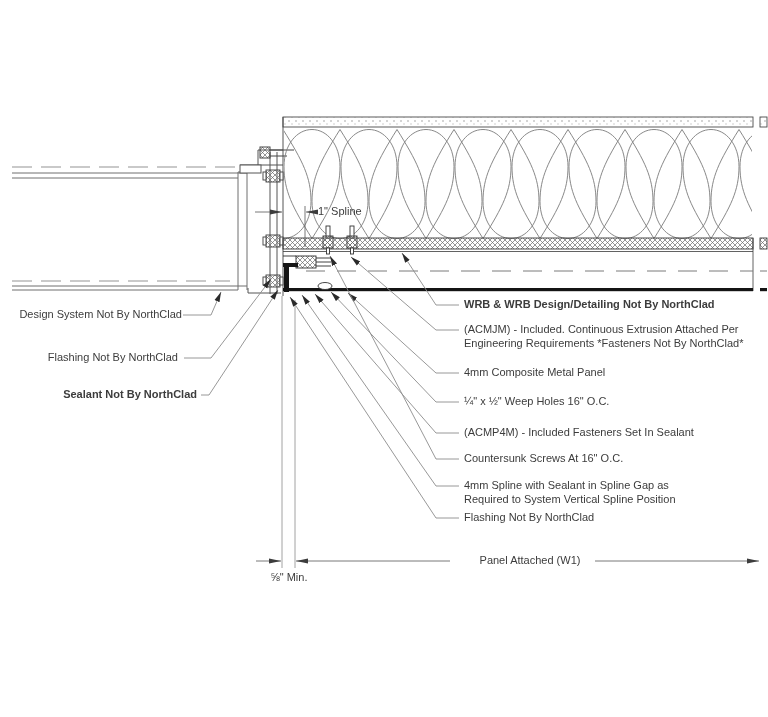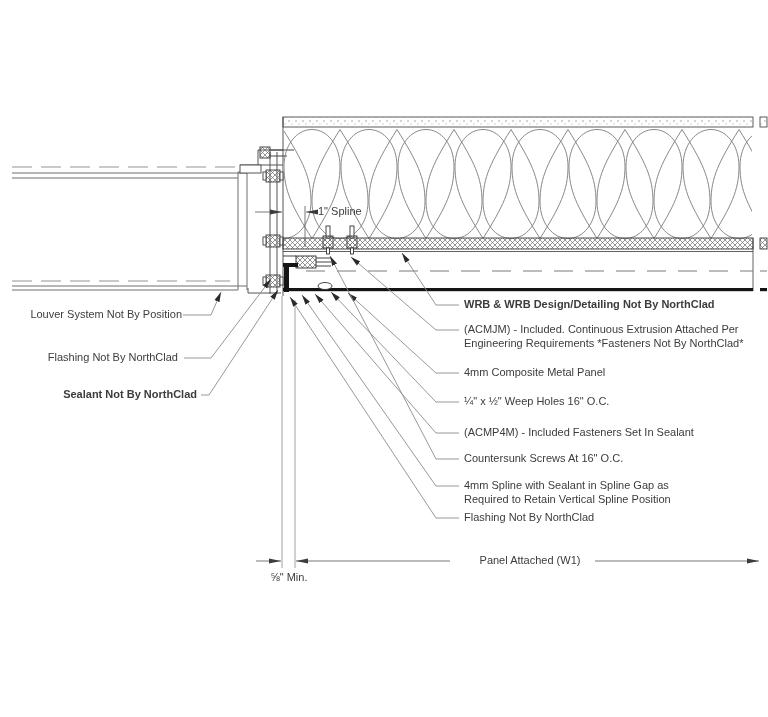--- a/index.html
+++ b/index.html
@@ -169,30 +169,30 @@
     <polyline points="459,330 436,330 351,257" marker-end="url(#mLdr)"></polyline>
     <polyline points="459,373 436,373 348,293" marker-end="url(#mLdr)"></polyline>
     <polyline points="459,402 436,402 331,292" marker-end="url(#mLdr)"></polyline>
     <polyline points="459,433 436,433 315,294" marker-end="url(#mLdr)"></polyline>
     <polyline points="459,459 436,459 330,256" marker-end="url(#mLdr)"></polyline>
     <polyline points="459,486 436,486 302,295" marker-end="url(#mLdr)"></polyline>
     <polyline points="459,518 436,518 290,297" marker-end="url(#mLdr)"></polyline>
   </g>
 </svg>
 
-<div class="lbl lbl-r" style="left:12px;top:308px;width:170px;">Louver System Not By Position</div>
+<div class="lbl lbl-r" style="left:12px;top:308px;width:170px;">Design System Not By NorthClad</div>
 <div class="lbl lbl-r" style="left:12px;top:351px;width:166px;">Flashing Not By NorthClad</div>
 <div class="lbl lbl-r" style="left:12px;top:388px;width:185px;font-weight:bold;">Sealant Not By NorthClad</div>
 
 <div class="lbl" style="left:464px;top:298px;font-weight:bold;">WRB &amp; WRB Design/Detailing Not By NorthClad</div>
 <div class="lbl wrap" style="left:464px;top:323px;width:296px;">(ACMJM) - Included. Continuous Extrusion Attached Per Engineering Requirements *Fasteners Not By NorthClad*</div>
 <div class="lbl" style="left:464px;top:366px;">4mm Composite Metal Panel</div>
 <div class="lbl" style="left:464px;top:395px;">¼" x ½" Weep Holes 16" O.C.</div>
 <div class="lbl" style="left:464px;top:426px;">(ACMP4M) - Included Fasteners Set In Sealant</div>
 <div class="lbl" style="left:464px;top:452px;">Countersunk Screws At 16" O.C.</div>
-<div class="lbl wrap" style="left:464px;top:479px;width:220px;">4mm Spline with Sealant in Spline Gap as Required to Retain Vertical Spline Position</div>
+<div class="lbl wrap" style="left:464px;top:479px;width:220px;">4mm Spline with Sealant in Spline Gap as Required to System Vertical Spline Position</div>
 <div class="lbl" style="left:464px;top:511px;">Flashing Not By NorthClad</div>
 
 <div class="lbl" style="left:318px;top:205px;">1" Spline</div>
 <div class="lbl ctr" style="left:258px;top:571px;width:62px;">⅝" Min.</div>
 <div class="lbl ctr" style="left:455px;top:554px;width:150px;">Panel Attached (W1)</div>
 
 </div>
 
 </body></html>

